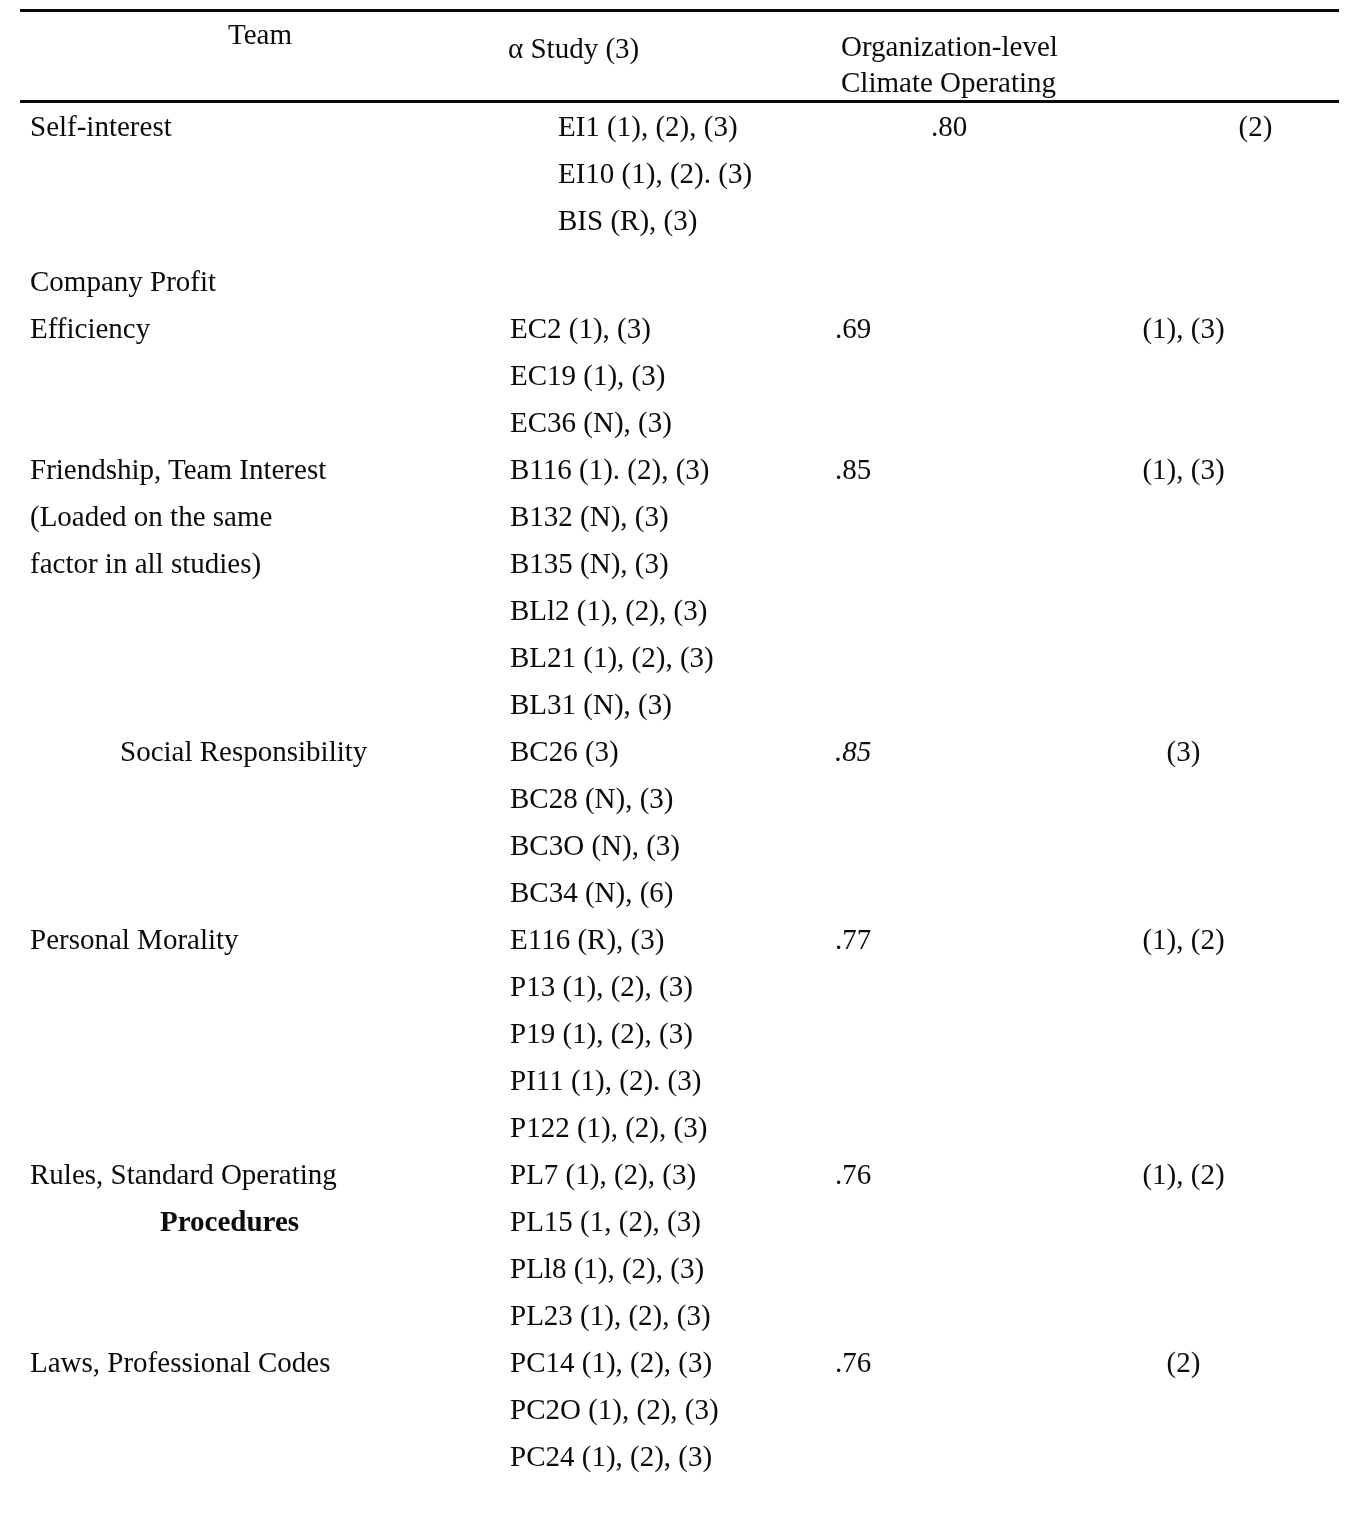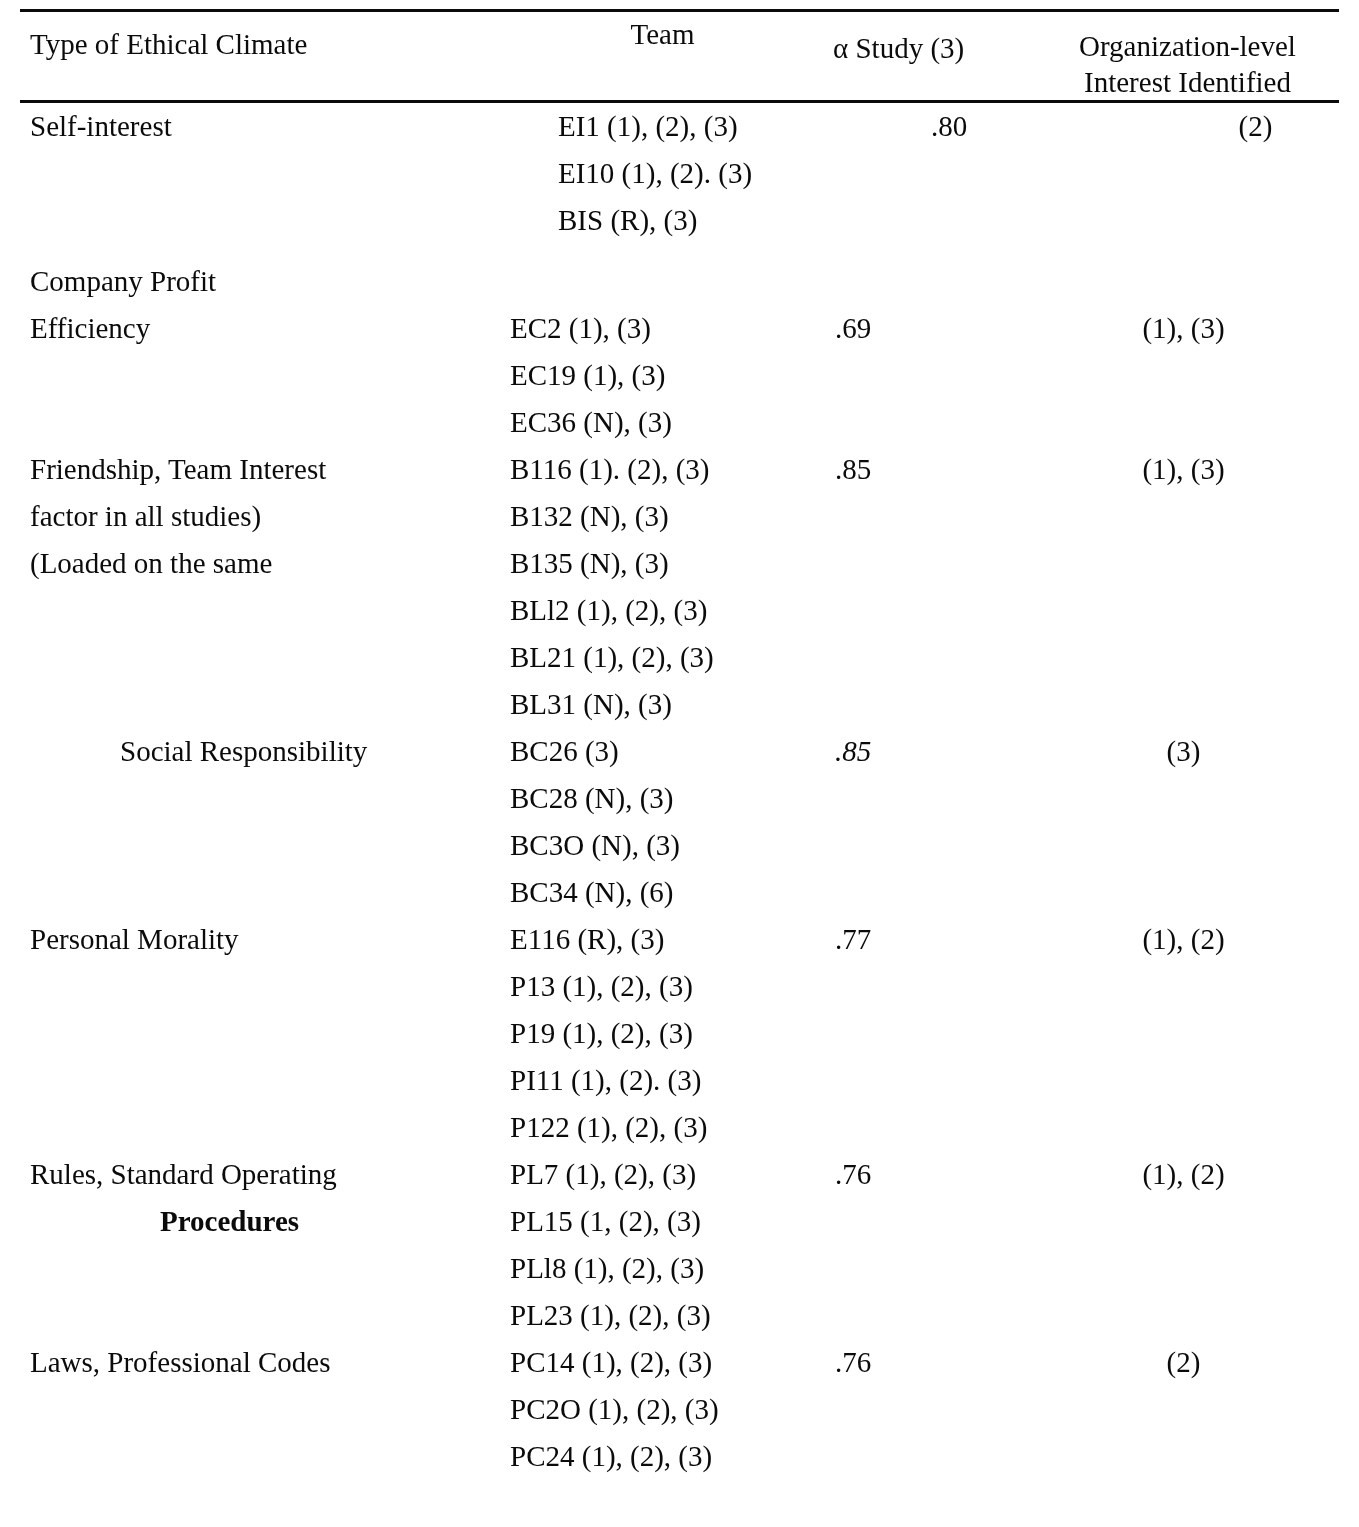--- a/index.html
+++ b/index.html
@@ -52,26 +52,25 @@
 </style>
 </head>
 <body>
 
 <div class="page">
   <div class="table">
 
     <div class="rule"></div>
 
     <div class="header-row">
-      <div class="header-type">Type of Ethical Climate</div>
       <div class="header-item">Team</div>
       <div class="header-alpha">α Study (3)</div>
       <div class="header-climate">
         <div class="line">Organization-level</div>
-        <div class="line">Interest Identified</div>
+        <div class="line">Climate Operating</div>
       </div>
     </div>
 
     <div class="rule"></div>
 
     <div class="table-body">
   <div class="body-row" data-row-id="self-interest">
     <div class="type-cell">
             <div class="line type-line">Self-interest</div>
           </div>
@@ -102,22 +101,22 @@
             <div class="line item-line">EC19 (1), (3)</div>
             <div class="line item-line">EC36 (N), (3)</div>
           </div>
     <div class="alpha-cell">.69</div>
     <div class="climate-cell">(1), (3)</div>
   </div>
 
   <div class="body-row" data-row-id="friendship-team-interest">
     <div class="type-cell">
             <div class="line type-line">Friendship, Team Interest</div>
+            <div class="line type-line">(Loaded on the same</div>
             <div class="line type-line">factor in all studies)</div>
-            <div class="line type-line">(Loaded on the same</div>
           </div>
     <div class="item-cell">
             <div class="line item-line">B116 (1). (2), (3)</div>
             <div class="line item-line">B132 (N), (3)</div>
             <div class="line item-line">B135 (N), (3)</div>
             <div class="line item-line">BLl2 (1), (2), (3)</div>
             <div class="line item-line">BL21 (1), (2), (3)</div>
             <div class="line item-line">BL31 (N), (3)</div>
           </div>
     <div class="alpha-cell">.85</div>

